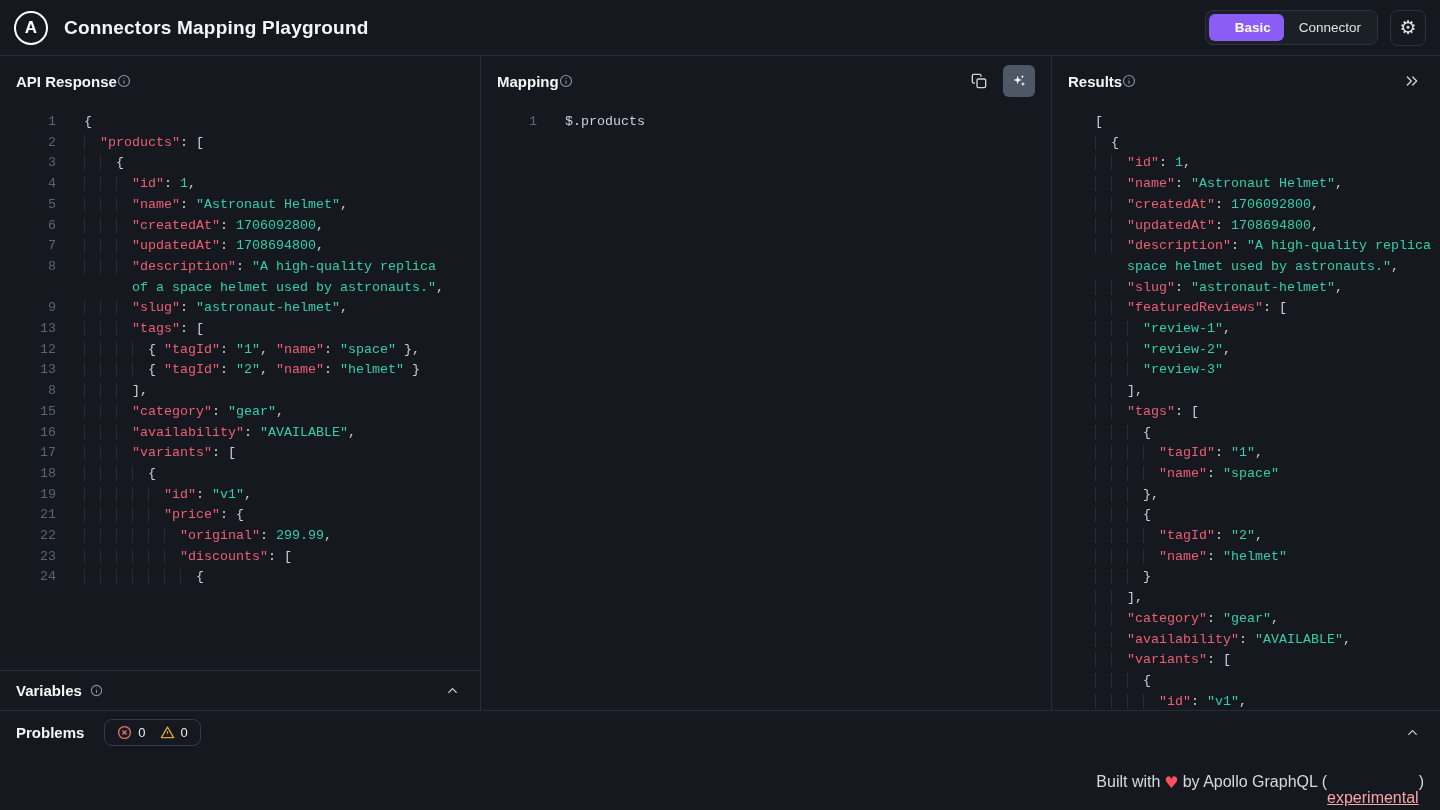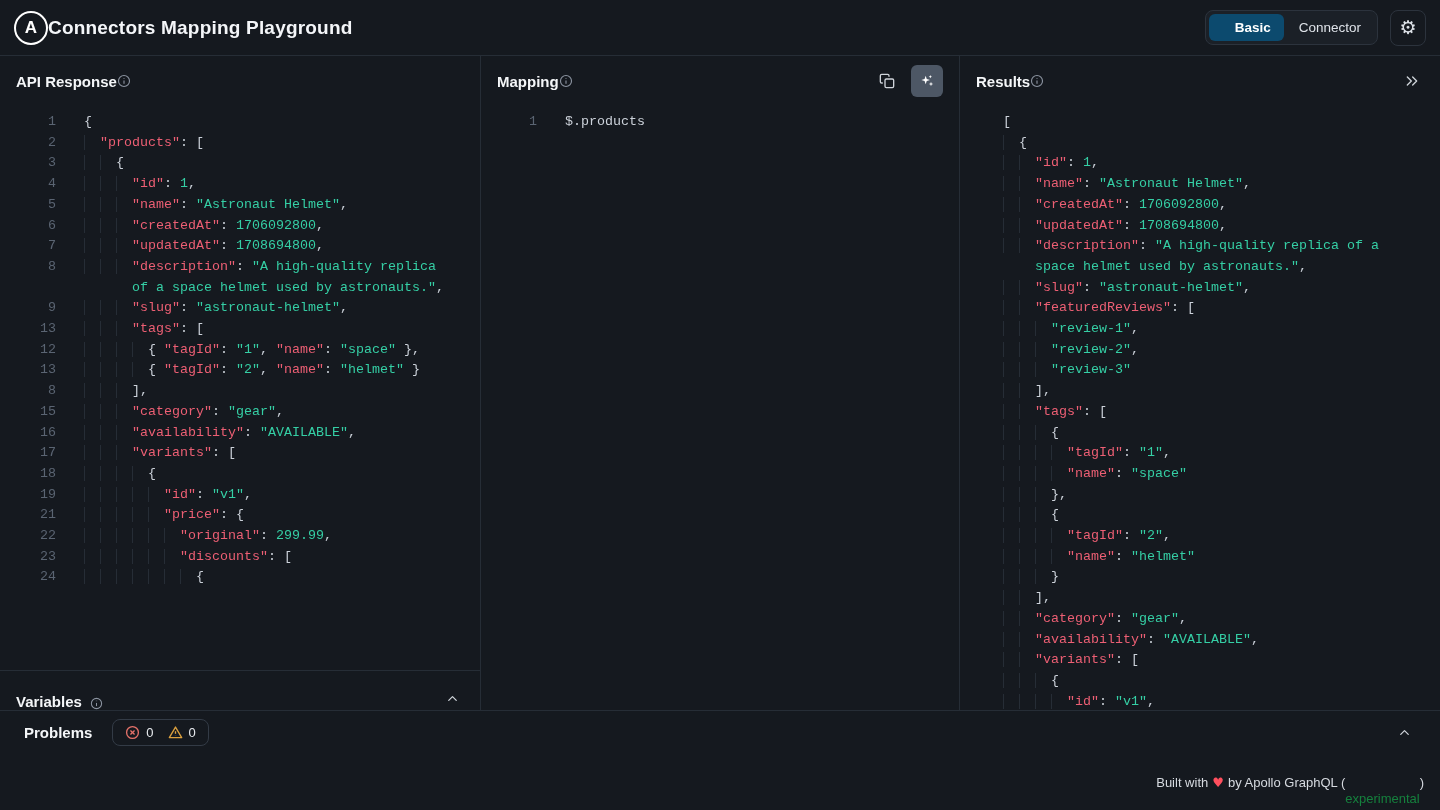--- a/index.html
+++ b/index.html
@@ -7,33 +7,33 @@
   body {
     background:#15191f;
     color:#e8ebef;
     font-family:"Liberation Sans", sans-serif;
   }
   .app { display:flex; flex-direction:column; width:1440px; height:810px; }
 
   
   .topbar { height:56px; flex:none; display:flex; align-items:center; padding:0 14px; border-bottom:1px solid #262d36; }
   .logo { width:34px; height:34px; flex:none; border:2.5px solid #ffffff; border-radius:50%; display:flex; align-items:center; justify-content:center; font-weight:700; font-size:17px; color:#fff; }
-  .app-title { font-size:19px; font-weight:600; letter-spacing:.2px; color:#f4f6f9; }
+  .app-title { font-size:19px; font-weight:600; margin-left:16px; letter-spacing:.2px; color:#f4f6f9; }
   .topbar-right { margin-left:auto; display:flex; align-items:center; gap:12px; }
   .seg { display:flex; align-items:center; background:#1b2027; border:1px solid #2c333d; border-radius:8px; padding:3px; gap:2px; }
   .seg-btn { padding:6px 13px; border-radius:6px; font-size:13.5px; color:#dfe3e9; background:transparent; border:none; font-family:inherit; cursor:pointer; }
-  .seg-btn.active { background:#0c4a6e; color:#ffffff; font-weight:600;padding-left:26px; }
+  .seg-btn.active { background:#8b5cf6; color:#ffffff; font-weight:600;padding-left:26px; }
   .icon-btn { width:36px; height:36px; border:1px solid #2c333d; border-radius:8px; background:transparent; display:flex; align-items:center; justify-content:center; color:#dfe3e9; cursor:pointer; }
   .gear-glyph { font-size:19px; line-height:1; color:#dfe3e9; font-family:"DejaVu Sans", sans-serif; }
 
   
   .main { flex:1; display:flex; min-height:0; }
   .panel { display:flex; flex-direction:column; min-width:0; }
   .panel.left { width:480px; flex:none; }
-  .panel.mid { width:480px; flex:none; border-left:1px solid #262d36; border-right:1px solid #262d36; }
+  .panel.mid { width:572px; flex:none; border-left:1px solid #262d36; border-right:1px solid #262d36; }
   .panel.right { flex:1; }
   .panel-head { height:50px; flex:none; display:flex; align-items:center; padding:0 16px; gap:0; }
   .panel-title { font-size:15px; font-weight:700; color:#f4f6f8; }
   .head-actions { margin-left:auto; display:flex; align-items:center; gap:8px; }
   .tool-btn { width:32px; height:32px; border:none; border-radius:6px; background:transparent; display:flex; align-items:center; justify-content:center; color:#cfd4da; cursor:pointer; }
   .tool-btn.highlight { background:#4d5765; color:#ffffff; }
 
   
   .code-wrap { flex:1; overflow:hidden; padding-top:6px; }
   .cl { display:flex; align-items:flex-start; }
@@ -42,35 +42,35 @@
   .ct { white-space:pre-wrap; overflow-wrap:break-word; }
   .left .ct, .mid .ct { margin-left:28px; width:368px; flex:none; }
   .right .ct { margin-left:43px; width:400px; flex:none; }
   .key { color:#ed5f74; }
   .str { color:#35cfa5; }
   .num { color:#35cfa5; }
   .pun { color:#ccd2da; }
   .ind { background-image:repeating-linear-gradient(to right, #262d36 0 1px, transparent 1px 16px); }
 
   
-  .section-bar { height:40px; flex:none; display:flex; align-items:flex-end; padding:0 16px; gap:8px; border-top:1px solid #262d36; }
+  .section-bar { height:40px; flex:none; display:flex; align-items:center; padding:0 16px; gap:8px; border-top:1px solid #262d36; }
   .section-title { font-size:15px; font-weight:700; color:#f4f6f8; }
   .bar-spacer { margin-left:auto; }
   .chev-btn { width:24px; height:24px; border:none; background:transparent; color:#cfd4da; display:flex; align-items:center; justify-content:center; cursor:pointer; }
 
   
-  .problems { height:44px; flex:none; display:flex; align-items:center; padding:0 24px; border-top:1px solid #262d36; }
+  .problems { height:44px; flex:none; display:flex; align-items:center; padding:0 16px; border-top:1px solid #262d36; }
   .problems-title { font-size:15px; font-weight:700; color:#f4f6f8; }
   .badges { display:flex; align-items:center; gap:14px; margin-left:20px; padding:5px 12px; border:1px solid #333b46; border-radius:8px; }
   .badge { display:flex; align-items:center; gap:6px; font-size:13px; color:#e8ebef; }
 
   
-  .footer { height:56px; flex:none; display:flex; align-items:center; justify-content:flex-end; padding:0 16px; font-size:13px; color:#d6dae0;text-align:right; }
+  .footer { height:56px; flex:none; display:flex; align-items:center; justify-content:flex-end; padding:0 16px; font-size:16px; color:#d6dae0;text-align:right; }
   .footer .heart { color:#ff4f5e; margin:0 4px; font-family:"DejaVu Sans", sans-serif; }
-  .footer a { color:#15803d; cursor:pointer;margin-top:32px; }
+  .footer a { color:#fca5a5; text-decoration:underline; cursor:pointer;margin-top:32px; }
 </style>
 </head>
 <body>
 
 <div class="app">
 
   <header class="topbar">
     <div class="logo">
       <span>A</span>
     </div>

